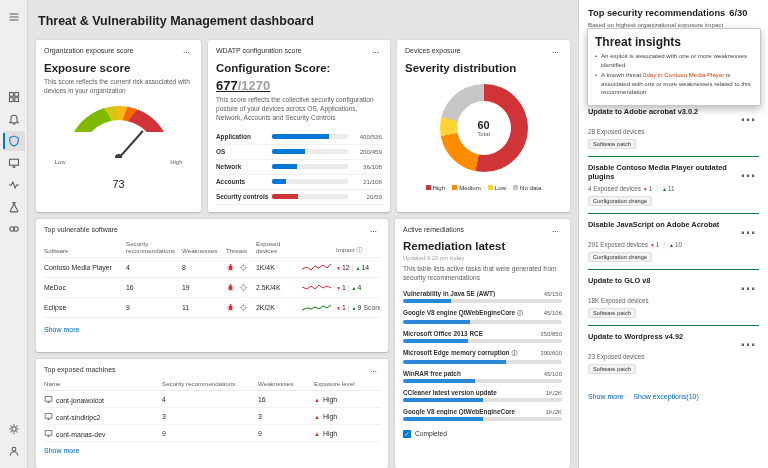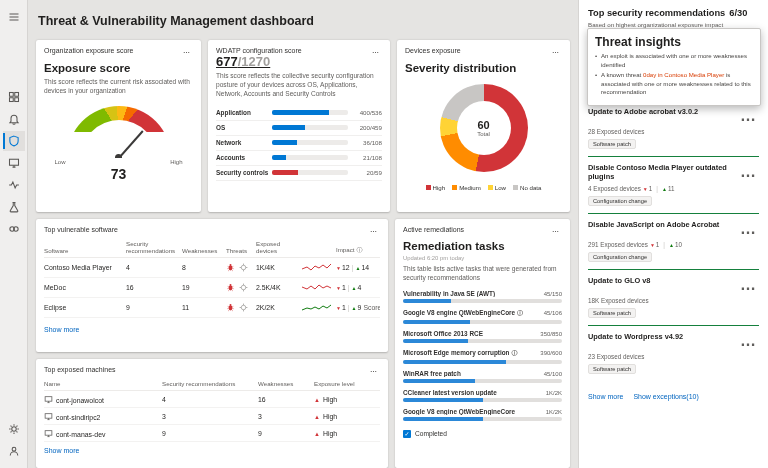--- a/index.html
+++ b/index.html
@@ -29,21 +29,21 @@
   .card p.desc { font-size:6.6px; line-height:1.35; color:#605e5c; }
 
   
   .card-exposure { width:165px; flex:none; }
   .gauge-wrap { margin-top:10px; text-align:center; }
   .gauge { position:relative; width:104px; height:52px; margin:0 auto; border-radius:104px 104px 0 0; overflow:hidden; }
   .gauge-inner { position:absolute; left:14px; right:14px; top:14px; bottom:-2px; background:#fff; border-radius:80px 80px 0 0; }
   .gauge-needle { position:absolute; bottom:0; left:50%; width:2px; height:36px; margin-left:-1px; background:#3b3a39; transform-origin:bottom center; }
   .gauge-cap { position:absolute; bottom:-3px; left:50%; width:7px; height:7px; margin-left:-3.5px; border-radius:50%; background:#3b3a39; }
   .gauge-labels { display:flex; justify-content:space-between; width:128px; margin:1px auto 0; font-size:6px; color:#605e5c; }
-  .gauge-value { font-size:14px; font-weight:bold; margin-top:1px; }
+  .gauge-value { font-size:11px; font-weight:normal; margin-top:13px; }
 
   
   .card-config { width:182px; flex:none; }
   .score-line { font-size:13px; font-weight:bold;text-decoration:underline; }
   .score-max { color:#a19f9d; }
   .cfg-rows { margin-top:7px; }
   .cfg-row { display:flex; align-items:center; padding:3.5px 0; border-bottom:1px solid #f0efee; }
   .cfg-label { width:56px; font-size:6.4px; font-weight:bold; color:#323130; flex:none; }
   .cfg-track { flex:1; height:5px; background:#edebe9; border-radius:2px; overflow:hidden; }
   .cfg-fill { height:100%; background:#0078d4; }
@@ -214,20 +214,21 @@
           </div>
           <div class="gauge-value">73</div>
         </div>
       </section>
 
       <section class="card card-config">
         <div class="card-head">
           <span>WDATP configuration score</span>
           <span class="more"></span>
         </div>
+        <h2>Configuration Score:</h2>
         <div class="score-line">
           <span>677</span><span class="score-max">/1270</span>
         </div>
         <p class="desc" style="margin-top:3px">This score reflects the collective security configuration posture of your devices across OS, Applications, Network, Accounts and Security Controls</p>
         <div class="cfg-rows">
           <div class="cfg-row">
             <span class="cfg-label">Application</span>
             <span class="cfg-track">
                 <span class="cfg-fill" style="display: block; width: 75%; background: rgb(0, 120, 212); height: 100%;"></span>
               </span>
@@ -448,21 +449,21 @@
           </table>
           <span class="link">Show more</span>
         </section>
       </div>
 
       <section class="card card-remed">
         <div class="card-head">
           <span>Active remediations</span>
           <span class="more"></span>
         </div>
-        <h2>Remediation tasks</h2>
+        <h2>Remediation latest</h2>
         <div class="updated">Updated 6:20 pm today</div>
         <p class="desc">This table lists active tasks that were generated from security recommendations</p>
 
         <div class="task">
           <div class="task-line">
               <span class="task-name">Vulnerability in Java SE (AWT)</span>
               <span class="task-val">45/150</span>
             </div>
           <div class="task-track">
               <div class="task-fill" style="width: 30%;"></div>

